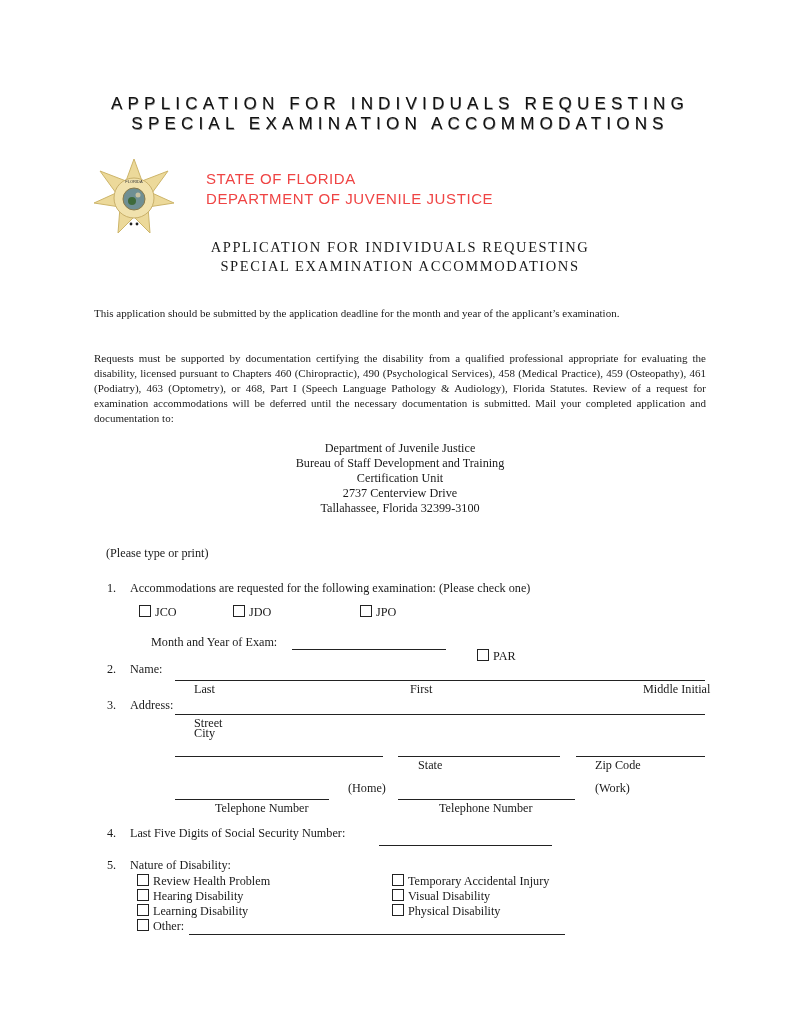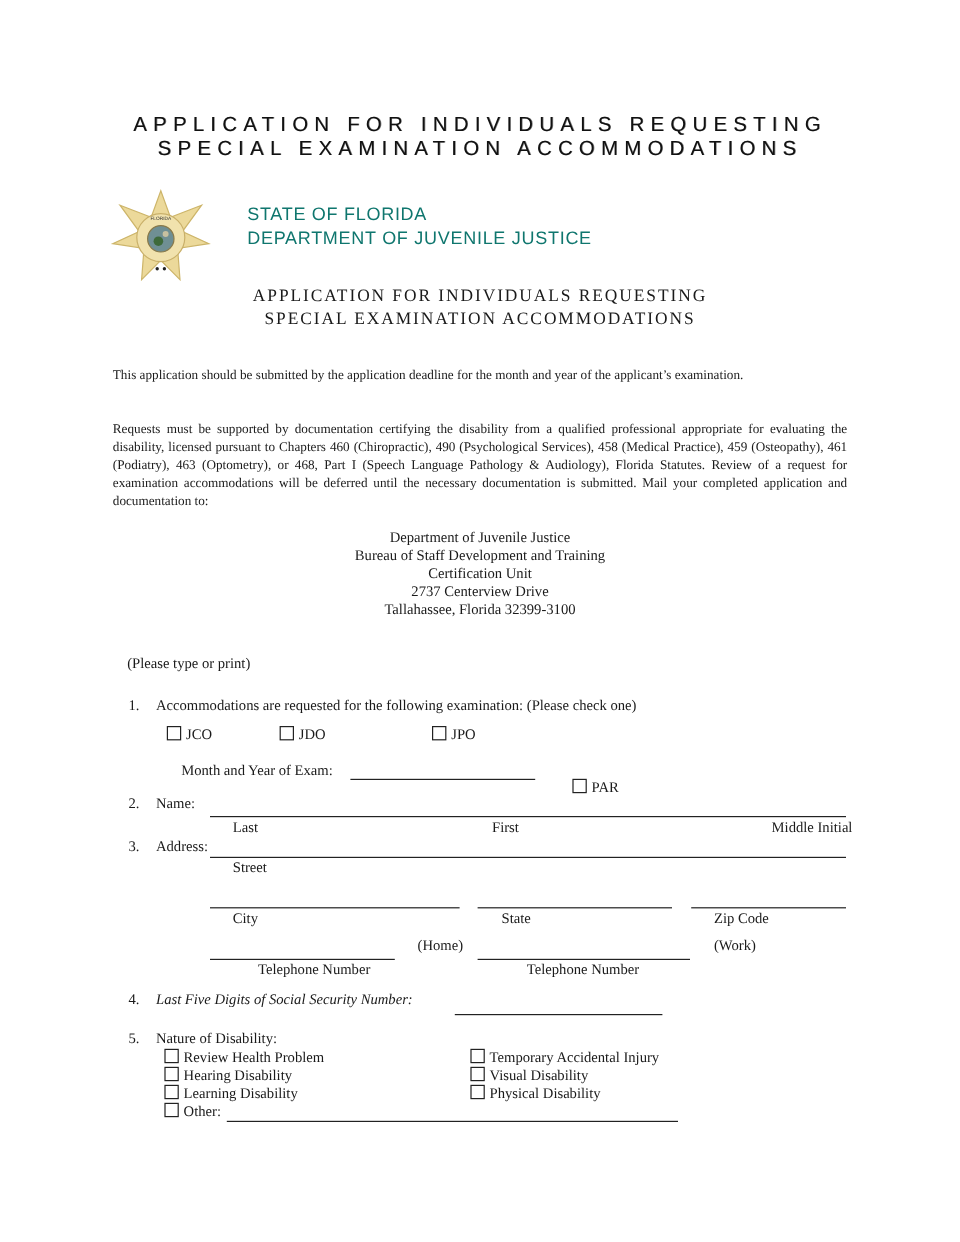--- a/index.html
+++ b/index.html
@@ -1,19 +1,19 @@
 <!DOCTYPE html>
 <html><head>
 <meta charset="utf-8">
 <style>
   html, body { margin: 0; padding: 0; background: #ffffff; }
   body { width: 800px; height: 1035px; position: relative; overflow: hidden; color: #1a1a1a; font-family: "Liberation Serif", serif; }
   .abs { position: absolute; }
   .title { left: 0; width: 800px; text-align: center; font-family: "Liberation Sans", sans-serif; font-size: 17px; letter-spacing: 5.2px; color: #111; white-space: nowrap; text-shadow: 0.5px 0.5px 0 #888; }
-  .org { font-family: "Liberation Sans", sans-serif; font-size: 15px; letter-spacing: 0.6px; color: #0f766e; white-space: nowrap; }
+  .org { font-family: "Liberation Sans", sans-serif; font-size: 15px; letter-spacing: 0.6px; color: #ef4444; white-space: nowrap; }
   .subtitle { left: 0; width: 800px; text-align: center; font-family: "Liberation Serif", serif; font-size: 14.5px; letter-spacing: 1.6px; white-space: nowrap; }
   .para { left: 94px; width: 612px; font-size: 11px; line-height: 15px; text-align: justify; text-align-last: left; }
   .addr { left: 0; width: 800px; text-align: center; font-size: 12.2px; line-height: 15px; }
   .txt { font-size: 12.2px; white-space: nowrap; margin-left: 12px; }
   .line { background: #222; height: 1px; }
   .cb { display: inline-block; width: 10px; height: 10px; border: 1px solid #222; vertical-align: -1px; margin-right: 4px; background: #fff; cursor: pointer; }
   .cbitem { font-size: 12.2px; white-space: nowrap; }
   .badge svg { display: block; }
 </style>
 </head>
@@ -81,33 +81,33 @@
 <div class="abs txt" style="left:631px; top:682px;">Middle Initial</div>
 
 <div class="abs txt" style="left:95px; top:698px;">3.</div>
 <div class="abs txt" style="left:118px; top:698px;">Address:</div>
 <div class="abs line" style="left:175px; top:714px; width:530px;"></div>
 <div class="abs txt" style="left:182px; top:716px;">Street</div>
 
 <div class="abs line" style="left:175px; top:756px; width:208px;"></div>
 <div class="abs line" style="left:398px; top:756px; width:162px;"></div>
 <div class="abs line" style="left:576px; top:756px; width:129px;"></div>
-<div class="abs txt" style="left:182px; top:758px;">City</div>
+<div class="abs txt" style="left:182px; top:726px;">City</div>
 <div class="abs txt" style="left:406px; top:758px;">State</div>
 <div class="abs txt" style="left:583px; top:758px;text-align:right;">Zip Code</div>
 
 <div class="abs line" style="left:175px; top:799px; width:154px;"></div>
 <div class="abs txt" style="left:336px; top:781px;">(Home)</div>
 <div class="abs line" style="left:398px; top:799px; width:177px;"></div>
 <div class="abs txt" style="left:583px; top:781px;">(Work)</div>
 <div class="abs txt" style="left:203px; top:801px;">Telephone Number</div>
 <div class="abs txt" style="left:427px; top:801px;">Telephone Number</div>
 
 <div class="abs txt" style="left:95px; top:826px;">4.</div>
-<div class="abs txt" style="left:118px; top:826px;font-style:italic;">Last Five Digits of Social Security Number:</div>
+<div class="abs txt" style="left:118px; top:826px;">Last Five Digits of Social Security Number:</div>
 <div class="abs line" style="left:379px; top:845px; width:173px;"></div>
 
 <div class="abs txt" style="left:95px; top:858px;">5.</div>
 <div class="abs txt" style="left:118px; top:858px;">Nature of Disability:</div>
 
 <div class="abs cbitem" style="left:137px; top:874px;">
   <span class="cb"></span><span>Review Health Problem</span>
 </div>
 <div class="abs cbitem" style="left:137px; top:889px;">
   <span class="cb"></span><span>Hearing Disability</span>

